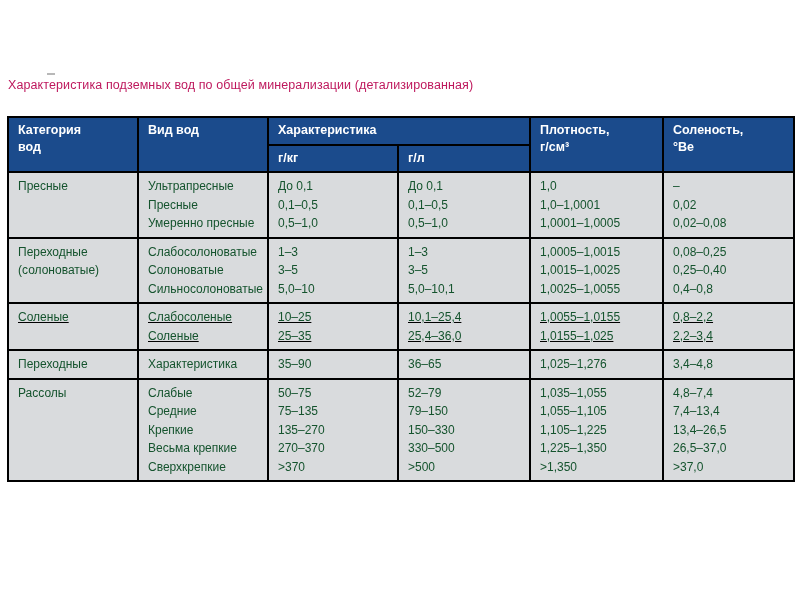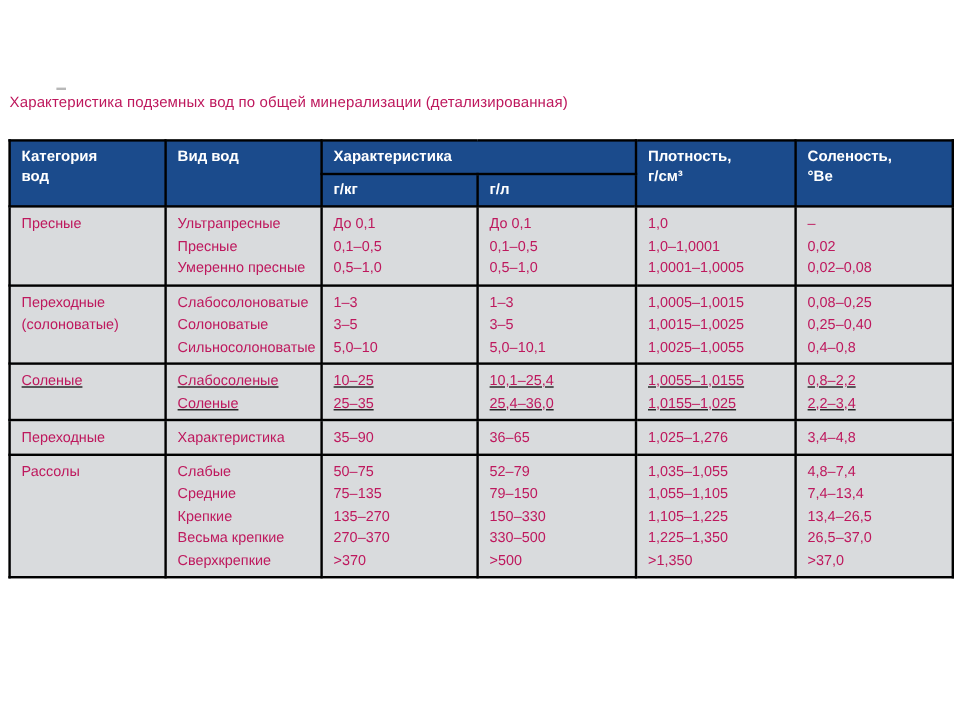--- a/index.html
+++ b/index.html
@@ -43,21 +43,21 @@
   }
   table.min-table th {
     background: #1b4b8c;
     color: #ffffff;
     font-size: 12.5px;
     font-weight: bold;
     line-height: 17px;
   }
   table.min-table td {
     background: #d9dbdd;
-    color: #be185d;
+    color: #14532d;
     font-size: 12px;
     font-weight: normal;
     line-height: 18.5px;
   }
   .h-r1 { height: 28px; }
   .h-r2 { height: 26px; }
   .r-fresh      { height: 56px; }
   .r-transition { height: 58px; }
   .r-salt       { height: 44px; text-decoration: underline; }
   .r-trans2     { height: 26px; }

